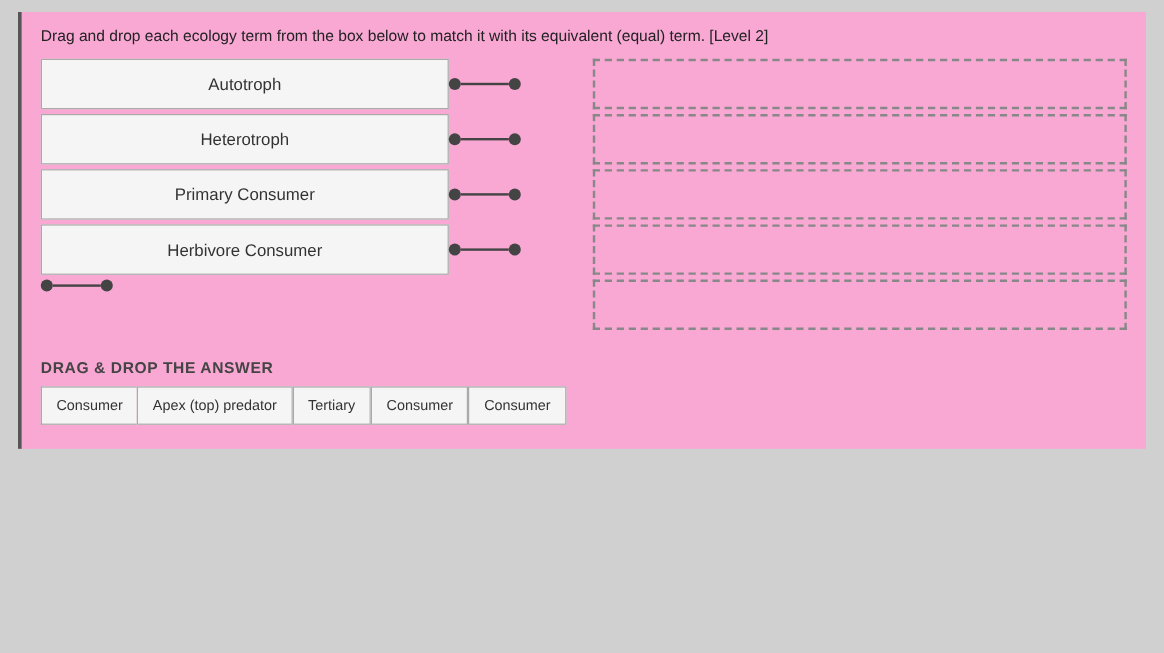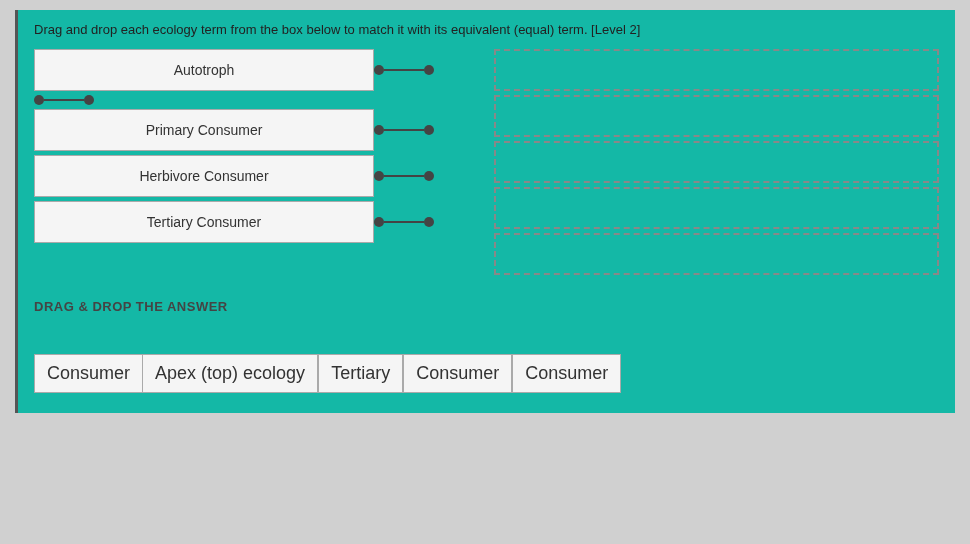--- a/index.html
+++ b/index.html
@@ -10,21 +10,21 @@
       font-size: 14px;
       width: 970px;
       min-height: 544px;
       display: flex;
       align-items: flex-start;
       justify-content: center;
       padding: 10px 0;
     }
 
     .main-container {
-      background: #14b8a6;
+      background: #f9a8d4;
       width: 940px;
       padding: 12px 16px 20px 16px;
       border-left: 3px solid #555;
     }
 
     .instructions {
       font-size: 13px;
       color: #222;
       margin-bottom: 12px;
     }
@@ -108,25 +108,24 @@
     .answer-tiles {
       display: flex;
       flex-direction: row;
       gap: 0;
     }
 
     .answer-tile {
       background: #f5f5f5;
       border: 1px solid #aaa;
       padding: 8px 12px;
-      font-size: 18px;
+      font-size: 12px;
       color: #333;
       cursor: grab;
       white-space: nowrap;
-      margin-top: 32px;
     }
 
     .answer-tile:first-child {
       border-right: none;
     }
   </style>
 </head>
 <body>
 
 <div class="main-container">
@@ -139,20 +138,21 @@
 
     <div class="term-row">
           <div class="term-box">Autotroph</div>
           <div class="connector">
             <div class="dot"></div>
             <div class="line"></div>
             <div class="dot"></div>
           </div>
         </div>
         <div class="term-row">
+          <div class="term-box">Heterotroph</div>
           <div class="connector">
             <div class="dot"></div>
             <div class="line"></div>
             <div class="dot"></div>
           </div>
         </div>
         <div class="term-row">
           <div class="term-box">Primary Consumer</div>
           <div class="connector">
             <div class="dot"></div>
@@ -162,21 +162,20 @@
         </div>
         <div class="term-row">
           <div class="term-box">Herbivore Consumer</div>
           <div class="connector">
             <div class="dot"></div>
             <div class="line"></div>
             <div class="dot"></div>
           </div>
         </div>
         <div class="term-row">
-          <div class="term-box">Tertiary Consumer</div>
           <div class="connector">
             <div class="dot"></div>
             <div class="line"></div>
             <div class="dot"></div>
           </div>
         </div>
       </div>
 
     <div class="right-column">
 
@@ -187,20 +186,20 @@
         <div class="drop-zone"></div>
       </div>
 
   </div>
 
   <div class="drag-drop-section">
     <div class="drag-drop-label">DRAG &amp; DROP THE ANSWER</div>
     <div class="answer-tiles">
 
     <div class="answer-tile">Consumer</div>
-        <div class="answer-tile">Apex (top) ecology</div>
+        <div class="answer-tile">Apex (top) predator</div>
         <div class="answer-tile">Tertiary</div>
         <div class="answer-tile">Consumer</div>
         <div class="answer-tile">Consumer</div>
       </div>
   </div>
 
 </div>
 
 </body></html>

